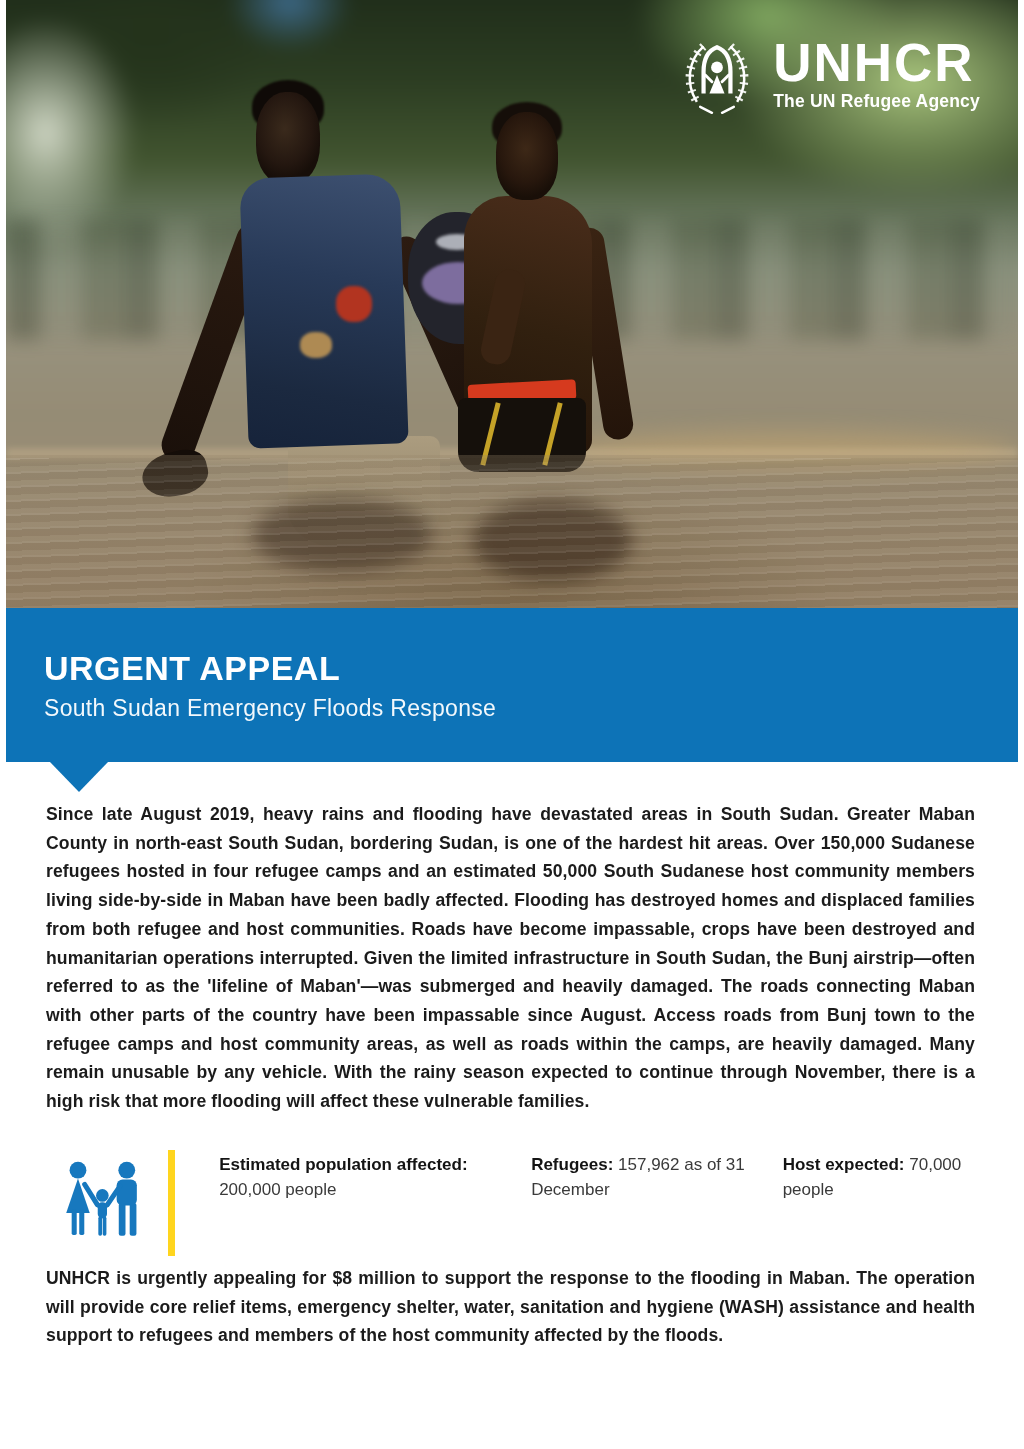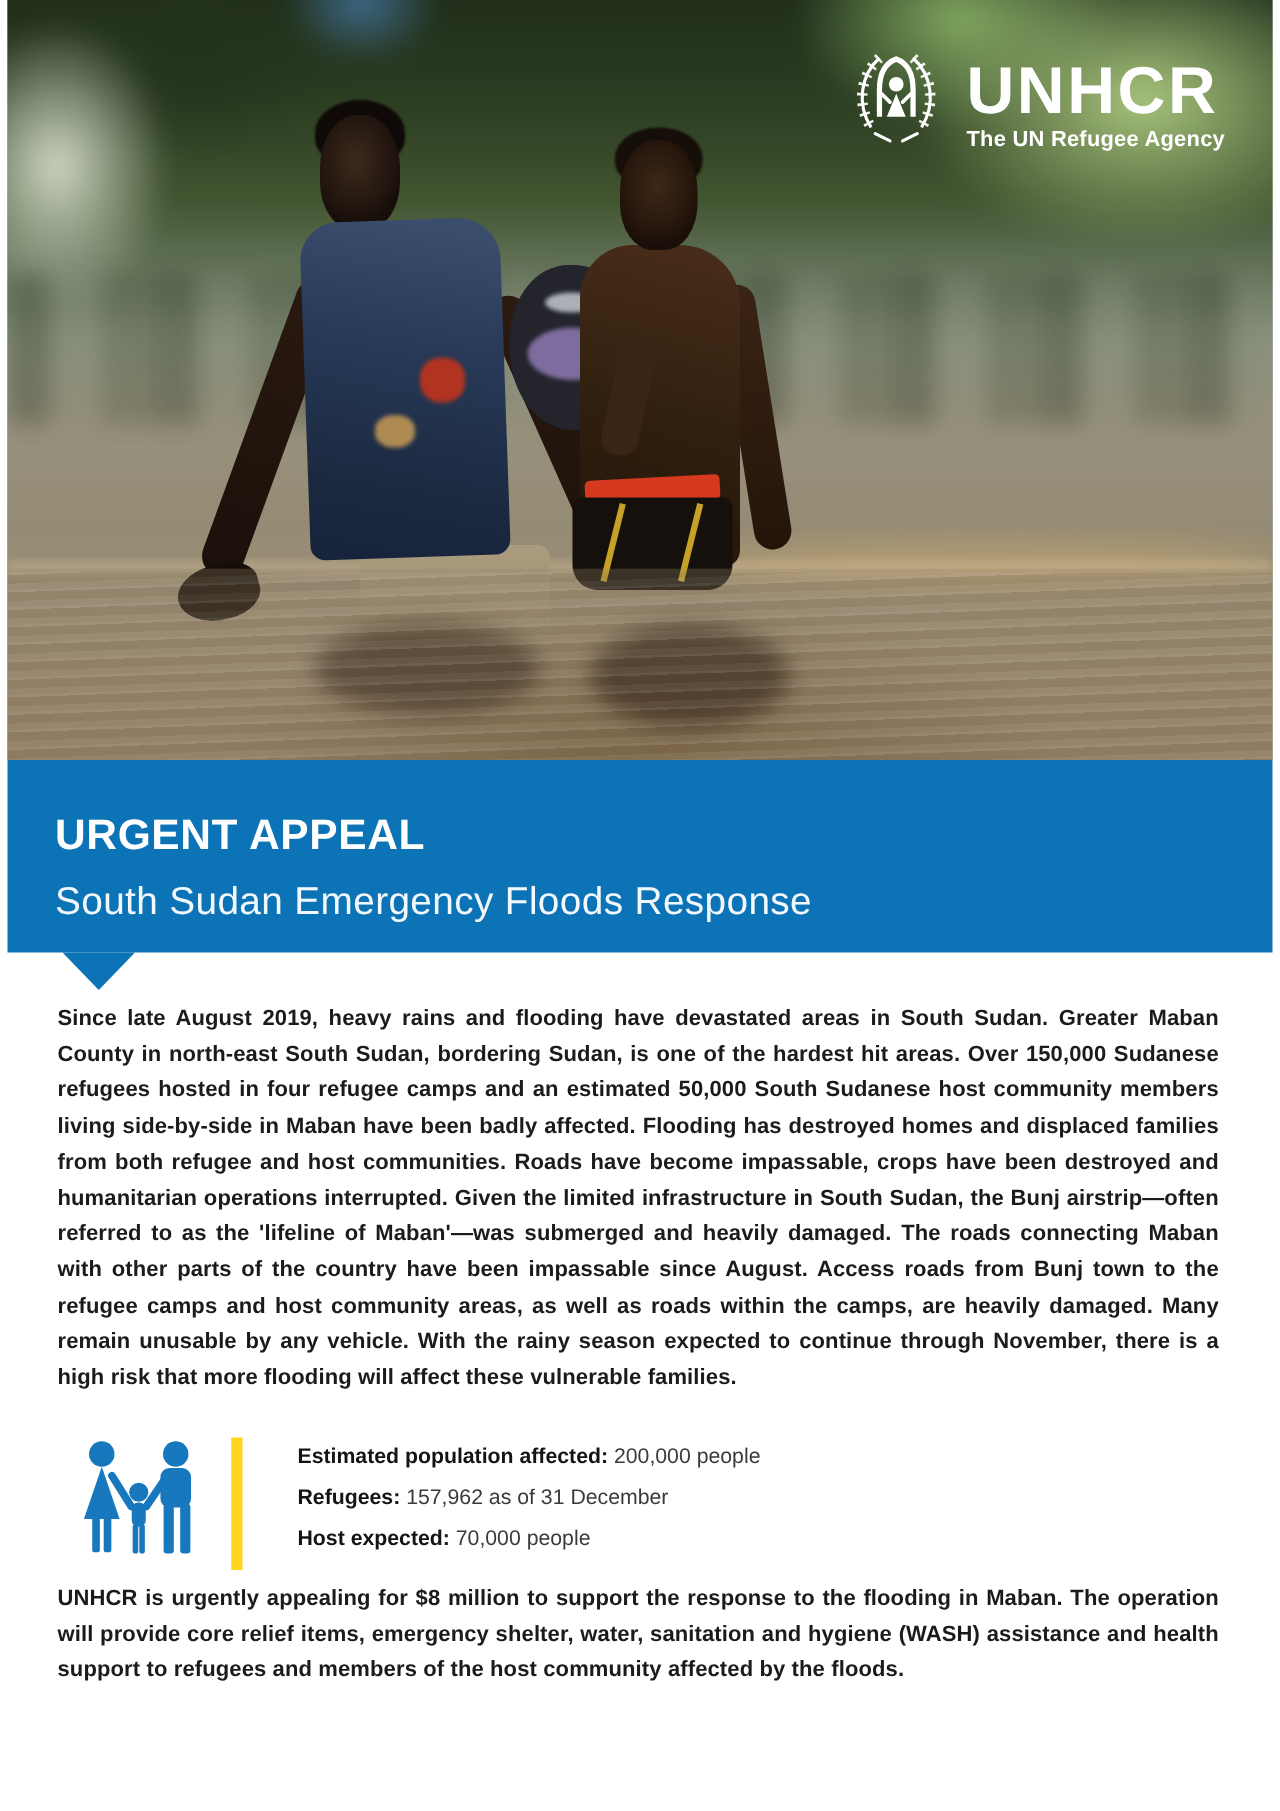--- a/index.html
+++ b/index.html
@@ -53,44 +53,44 @@
   .br-stripe1{left:482px;top:402px;width:5px;height:64px;background:#d8b22a;transform:rotate(14deg);opacity:.9;}
   .br-stripe2{left:544px;top:402px;width:5px;height:64px;background:#d8b22a;transform:rotate(14deg);opacity:.9;}
   
   .water-front{position:absolute;left:0;right:0;top:455px;bottom:0;background:linear-gradient(180deg,rgba(152,134,106,.30),rgba(127,106,80,.50));}
   .refl-left{position:absolute;left:246px;top:498px;width:180px;height:74px;background:rgba(40,25,15,.45);border-radius:50%;filter:blur(9px);}
   .refl-right{position:absolute;left:466px;top:500px;width:160px;height:82px;background:rgba(35,20,10,.5);border-radius:50%;filter:blur(9px);}
   .front-ripples{position:absolute;left:0;right:0;top:458px;bottom:0;opacity:.55;filter:blur(.5px);
     background:repeating-linear-gradient(178deg, rgba(255,255,255,.16) 0 2px, rgba(0,0,0,.06) 2px 9px, rgba(255,255,255,.07) 9px 14px);}
 
   
-  .logo{position:absolute;right:38px;top:38px;display:flex;align-items:flex-end;gap:14px;color:#ffffff;}
+  .logo{position:absolute;right:38px;top:38px;display:flex;align-items:flex-start;gap:14px;color:#ffffff;}
   .logo svg{display:block;}
   .wordmark{font-size:53px;font-weight:700;letter-spacing:2px;line-height:.95;}
   .tagline{font-size:17.5px;font-weight:700;letter-spacing:.2px;margin-top:3px;}
 
   
   .banner{position:absolute;left:6px;right:6px;top:608px;height:154px;background:var(--primary-blue);color:#fff;padding:40px 0 0 38px;}
   .banner-title{font-size:34px;font-weight:700;letter-spacing:.5px;line-height:40px;}
-  .banner-subtitle{font-size:31px;font-weight:400;letter-spacing:.3px;line-height:40px;margin-top:13px;color:#f2f8fc;}
+  .banner-subtitle{font-size:23px;font-weight:400;letter-spacing:.3px;line-height:40px;margin-top:0;color:#f2f8fc;}
   .banner-pointer{position:absolute;left:50px;top:762px;width:0;height:0;
     border-left:29px solid transparent;border-right:29px solid transparent;border-top:30px solid var(--primary-blue);}
 
   
   .para{position:absolute;left:46px;right:49px;color:var(--text);
     font-size:17.6px;font-weight:700;line-height:28.7px;letter-spacing:.1px;
     text-align:justify;text-align-last:left;}
   .para-intro{top:800px;}
   .para-appeal{top:1264px;}
 
   
   .stats{position:absolute;left:62px;top:1148px;right:49px;display:flex;align-items:flex-start;}
   .family-icon{width:98px;height:102px;color:var(--icon-blue);margin-top:4px;}
   .accent-bar{width:9px;height:106px;background:var(--accent-yellow);margin-left:25px;margin-top:2px;}
-  .stat-lines{margin-left:44px;padding-top:4px;display:flex;flex-direction:column;gap:8px;}
+  .stat-lines{margin-left:44px;padding-top:4px;display:flex;flex-direction:row;gap:8px;}
   .stat-line{font-size:17px;line-height:25px;color:#333;}
   .stat-label{font-weight:700;color:#141414;}
   .stat-value{font-weight:400;color:#3a3a3a;}
 </style>
 </head>
 <body>
 
 <div class="page">
 
   <div class="photo">

